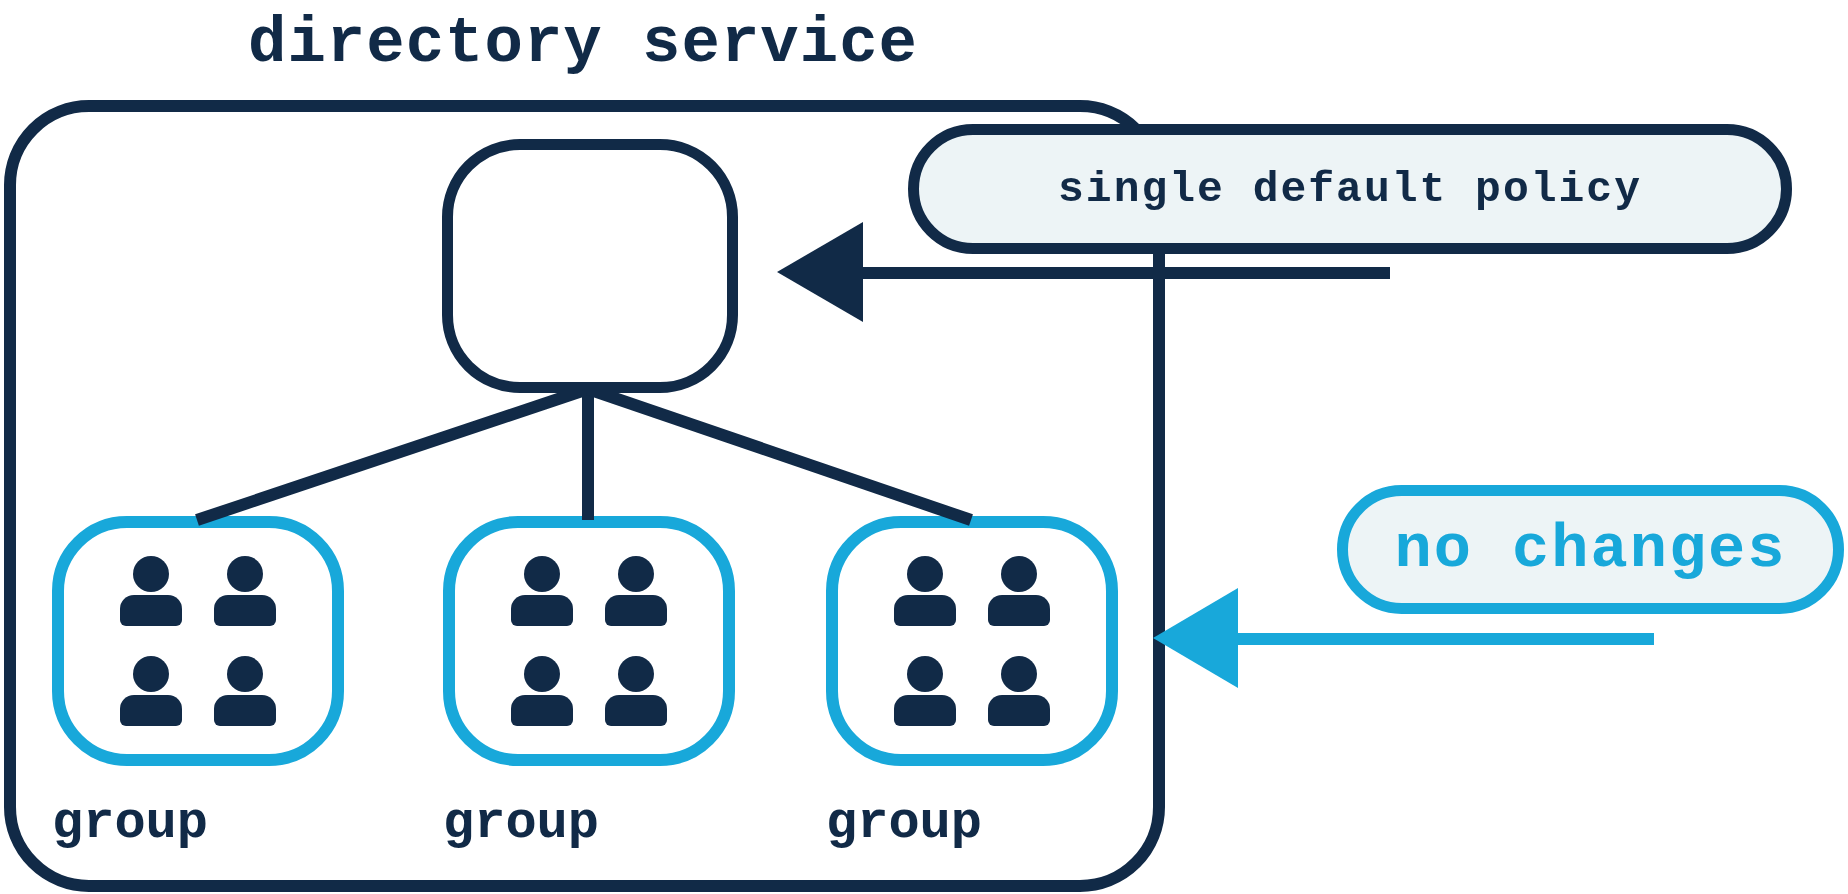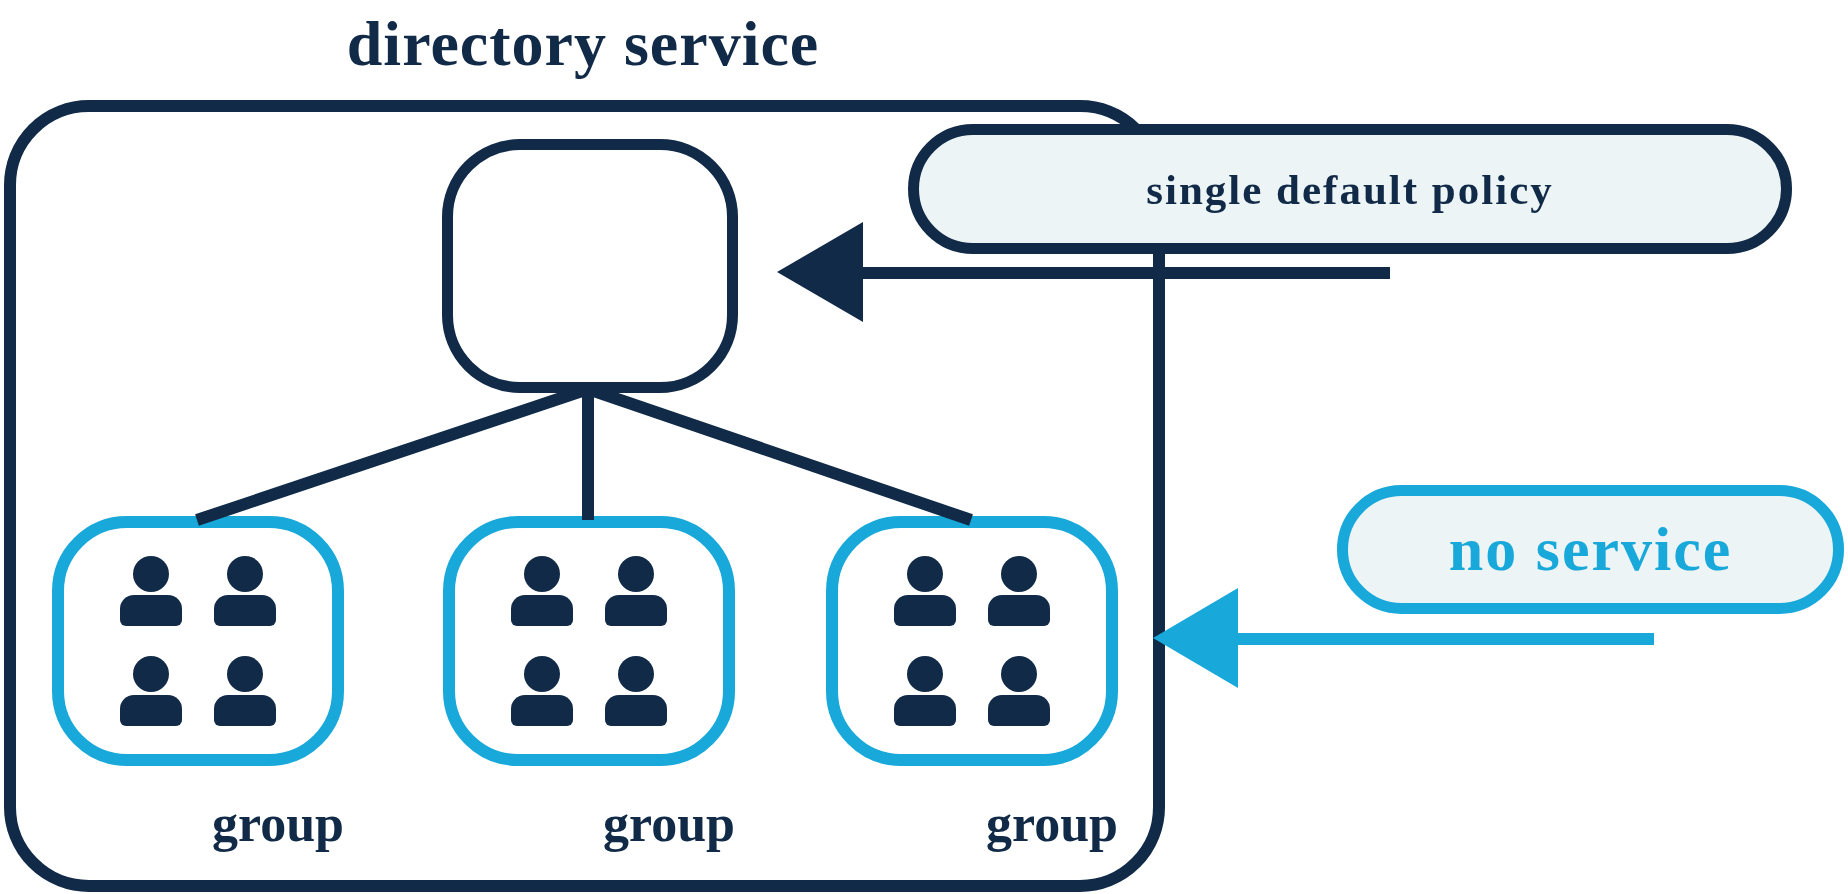--- a/index.html
+++ b/index.html
@@ -5,21 +5,21 @@
   :root{
     --navy:#112A47;
     --cyan:#18A8DA;
     --badge-fill:#EDF4F6;
     --background:#FFFFFF;
   }
   html,body{margin:0;padding:0;background:var(--background);}
   .canvas{
     position:relative;width:1848px;height:894px;overflow:hidden;
     background:var(--background);
-    font-family:Liberation Serif, serif;
+    font-family:Liberation Mono, monospace;
   }
   .abs{position:absolute;}
 
   
   .title{
     left:183px;top:0;width:800px;height:88px;
     display:flex;align-items:center;justify-content:center;
     font-size:64px;font-weight:700;color:var(--navy);letter-spacing:1px;
     z-index:0;white-space:nowrap;
   }
@@ -58,21 +58,21 @@
   .person-head{
     position:absolute;top:0;left:13px;width:36px;height:36px;
     border-radius:50%;background:var(--navy);
   }
   .person-body{
     position:absolute;bottom:0;left:0;width:62px;height:31px;
     background:var(--navy);border-radius:14px 14px 6px 6px;
   }
   .group-label{
     position:absolute;top:282px;left:0;width:100%;
-    text-align:right;font-size:52px;line-height:52px;font-weight:700;color:var(--navy);
+    text-align:left;font-size:52px;line-height:52px;font-weight:700;color:var(--navy);
   }
 
   
   .pill{
     box-sizing:border-box;display:flex;align-items:center;justify-content:center;
     background:var(--badge-fill);font-weight:700;white-space:nowrap;z-index:6;
     letter-spacing:2px;
   }
   .pill-policy{
     left:908px;top:124px;width:884px;height:130px;
@@ -199,15 +199,15 @@
   </div>
 
   <div class="abs arrow-part shaft-dark"></div>
   <div class="abs arrow-part head-dark"></div>
 
   <div class="abs arrow-part shaft-cyan"></div>
   <div class="abs arrow-part head-cyan"></div>
 
   <div class="abs pill pill-policy">single default policy</div>
 
-  <div class="abs pill pill-nochanges">no service</div>
+  <div class="abs pill pill-nochanges">no changes</div>
 
 </div>
 
 </body></html>

